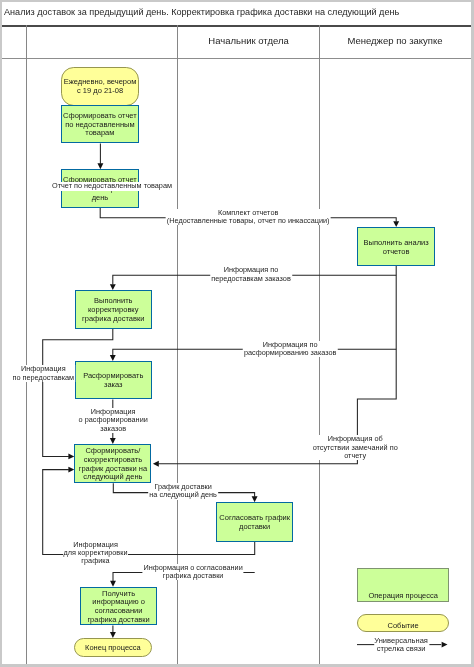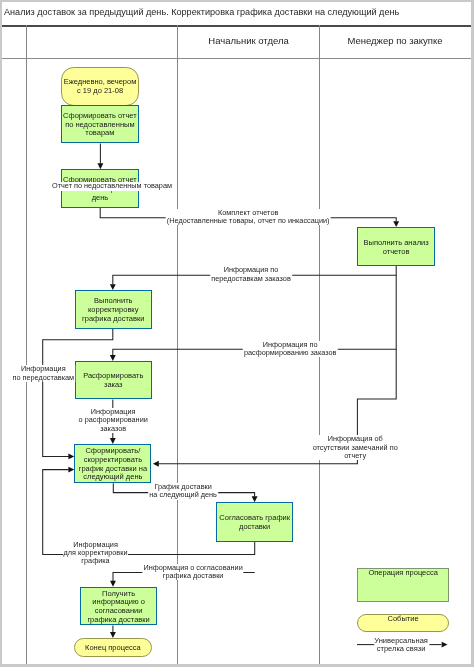--- a/index.html
+++ b/index.html
@@ -33,21 +33,21 @@
        transform:translate(-50%,0) translateZ(0);padding:0 1px;}
 
   svg#wires{position:absolute;left:0;top:0;width:469px;height:662px;
             overflow:visible;}
   svg#wires path{fill:none;stroke:#232323;stroke-width:1.05;
                  stroke-linecap:butt;stroke-linejoin:miter;}
   svg#wires polygon{fill:#121212;stroke:none;}
 
   
   .legend-box{position:absolute;box-sizing:border-box;display:flex;
-              align-items:flex-start;justify-content:center;}
+              align-items:flex-end;justify-content:center;}
   .legend-cap{font-size:7.5px;color:#1a1a1a;line-height:8.6px;text-align:center;
               white-space:nowrap;}
   .legend-arrow-cap{position:absolute;font-size:7.5px;color:#1f1f1f;
                     line-height:8.5px;text-align:center;white-space:nowrap;
                     background:#fff;transform:translate(-50%,0) translateZ(0);}
 </style>
 </head>
 <body>
 
 <div id="page">

